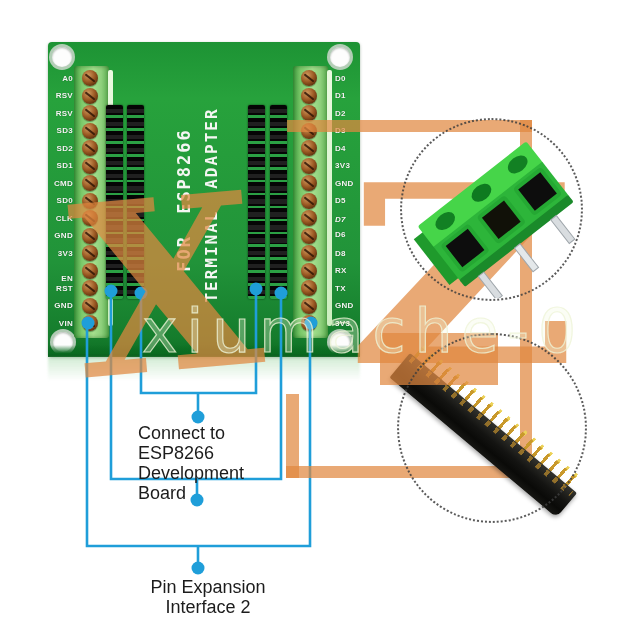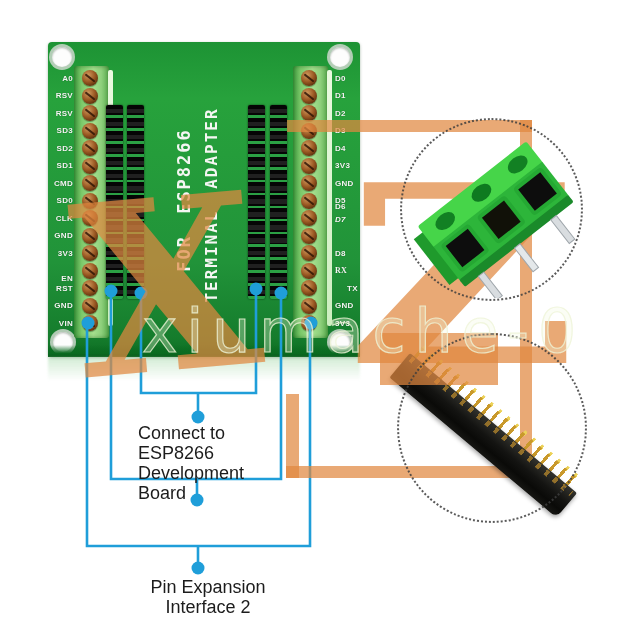--- a/index.html
+++ b/index.html
@@ -155,25 +155,25 @@
       </div>
     <div id="rightLabels">
         <div class="pin-lab right" style="top: 30.5px;">D0</div>
         <div class="pin-lab right" style="top: 48px;">D1</div>
         <div class="pin-lab right" style="top: 65.5px;">D2</div>
         <div class="pin-lab right" style="top: 83px;">D3</div>
         <div class="pin-lab right" style="top: 100.5px;">D4</div>
         <div class="pin-lab right" style="top: 118px;">3V3</div>
         <div class="pin-lab right" style="top: 135.5px;">GND</div>
         <div class="pin-lab right" style="top: 153px;">D5</div>
-        <div class="pin-lab right" style="top: 159px;">D6</div>
+        <div class="pin-lab right" style="top: 187px;">D6</div>
         <div class="pin-lab right" style="top: 172px; font-style: italic;">D7</div>
         <div class="pin-lab right" style="top: 205.5px;">D8</div>
-        <div class="pin-lab right" style="top: 223px; font-family: Liberation Serif, serif;">RX</div>
-        <div class="pin-lab right" style="top: 240.5px; margin-left: 12px;">TX</div>
+        <div class="pin-lab right" style="top: 223px;">RX</div>
+        <div class="pin-lab right" style="top: 240.5px;">TX</div>
         <div class="pin-lab right" style="top: 258px;">GND</div>
         <div class="pin-lab right" style="top: 275.5px;">3V3</div>
       </div>
 
     <div class="board-strip"></div>
   </div>
   <div class="reflection"></div>
 
   <svg class="callout-svg" viewBox="0 0 640 640">
     <g fill="none" stroke="#1f9ed9" stroke-width="2.6">

